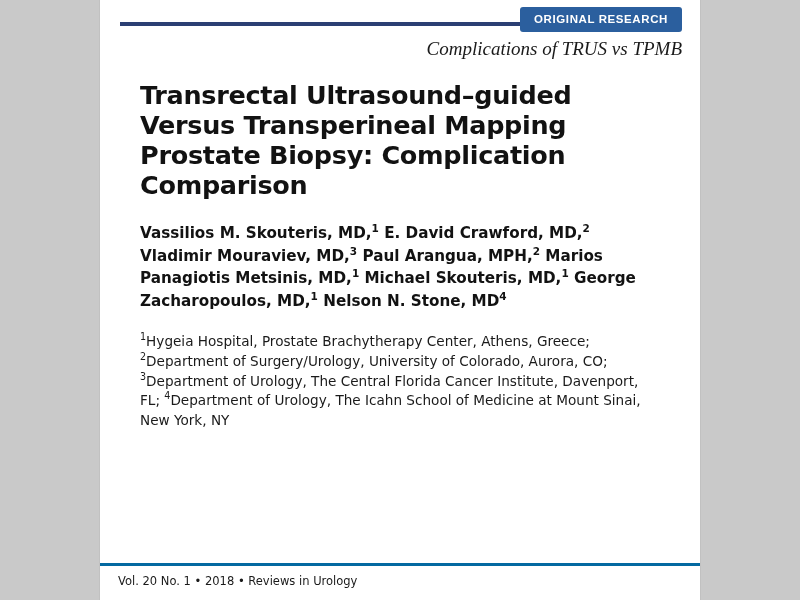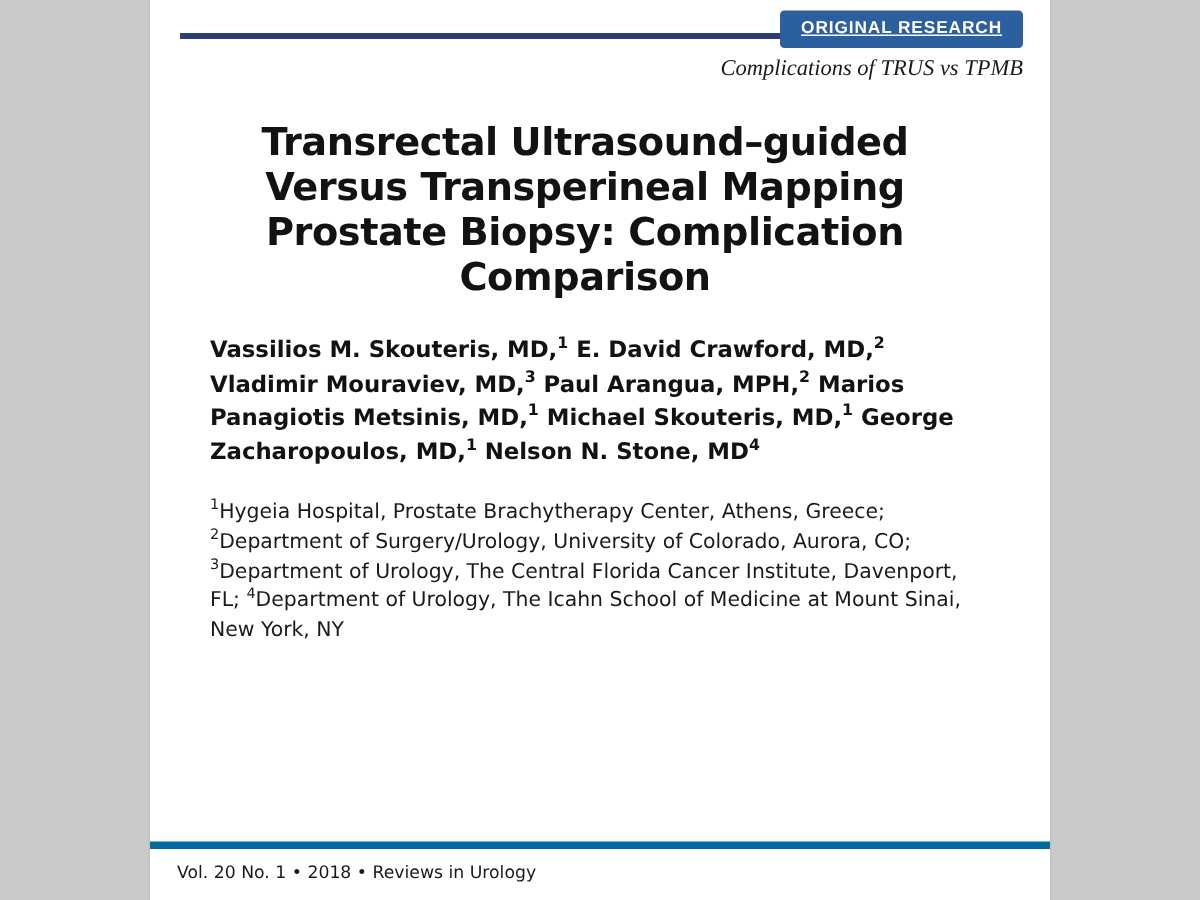--- a/index.html
+++ b/index.html
@@ -38,30 +38,29 @@
     right: 18px;
     top: 7px;
     background: #2b5f9e;
     color: #ffffff;
     font-size: 11.5px;
     letter-spacing: 0.6px;
     font-weight: bold;
     padding: 6px 14px 7px 14px;
     border-radius: 3px;
     white-space: nowrap;
-    text-decoration: underline;
   }
 
   .running-head {
     position: absolute;
     right: 18px;
     top: 38px;
     font-family: "Liberation Serif", serif;
     font-style: italic;
-    font-size: 15px;
+    font-size: 19px;
     color: #1a1a1a;
     white-space: nowrap;
   }
 
   
   .content {
     position: absolute;
     left: 40px;
     top: 80px;
     width: 520px;
@@ -69,21 +68,20 @@
 
   .title {
     font-family: "DejaVu Sans", sans-serif;
     font-size: 25.5px;
     font-weight: bold;
     line-height: 1.18;
     color: #121212;
     letter-spacing: -0.3px;
     margin: 0 0 22px 0;
     width: 500px;
-    text-align: center;
   }
 
   .authors {
     font-family: "DejaVu Sans", sans-serif;
     font-size: 15.2px;
     font-weight: bold;
     line-height: 1.48;
     color: #121212;
     margin: 0 0 20px 0;
     width: 515px;
@@ -117,21 +115,21 @@
   }
 
   
   .footer {
     position: absolute;
     left: 0;
     bottom: 0;
     width: 600px;
     height: 34px;
     background: #ffffff;
-    border-top: 5px solid #0369a1;
+    border-top: 3px solid #0369a1;
   }
   .footer-text {
     position: absolute;
     left: 18px;
     top: 8px;
     font-family: "DejaVu Sans", sans-serif;
     font-size: 11.5px;
     color: #1a1a1a;
     white-space: nowrap;
   }

